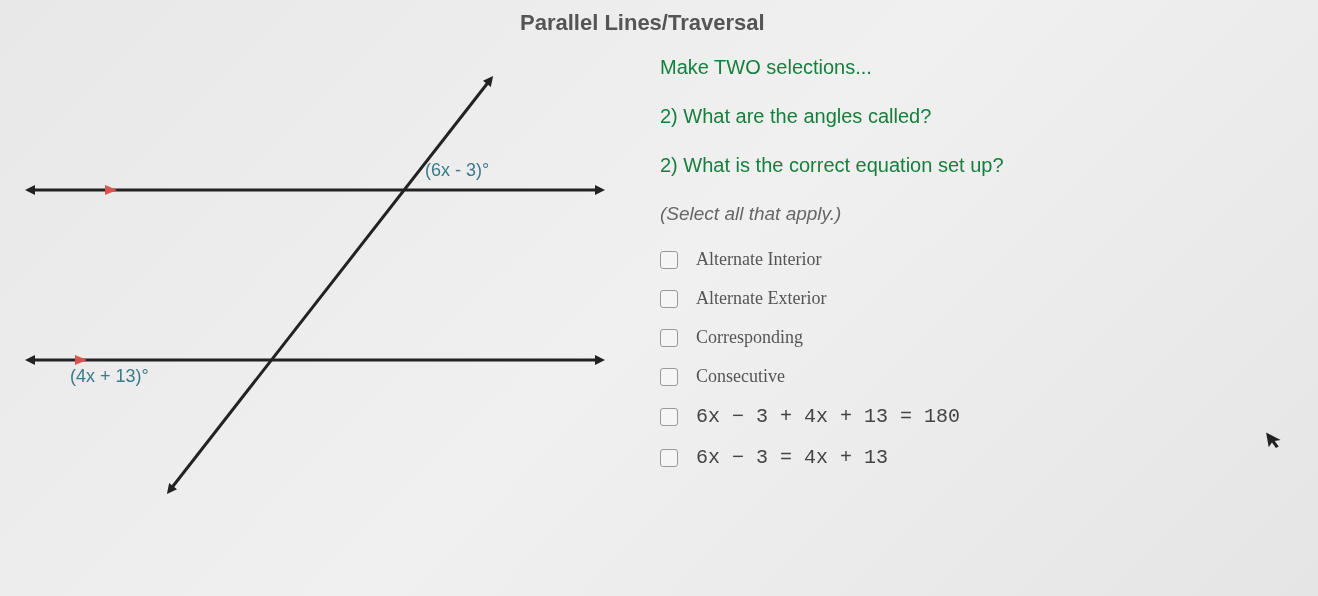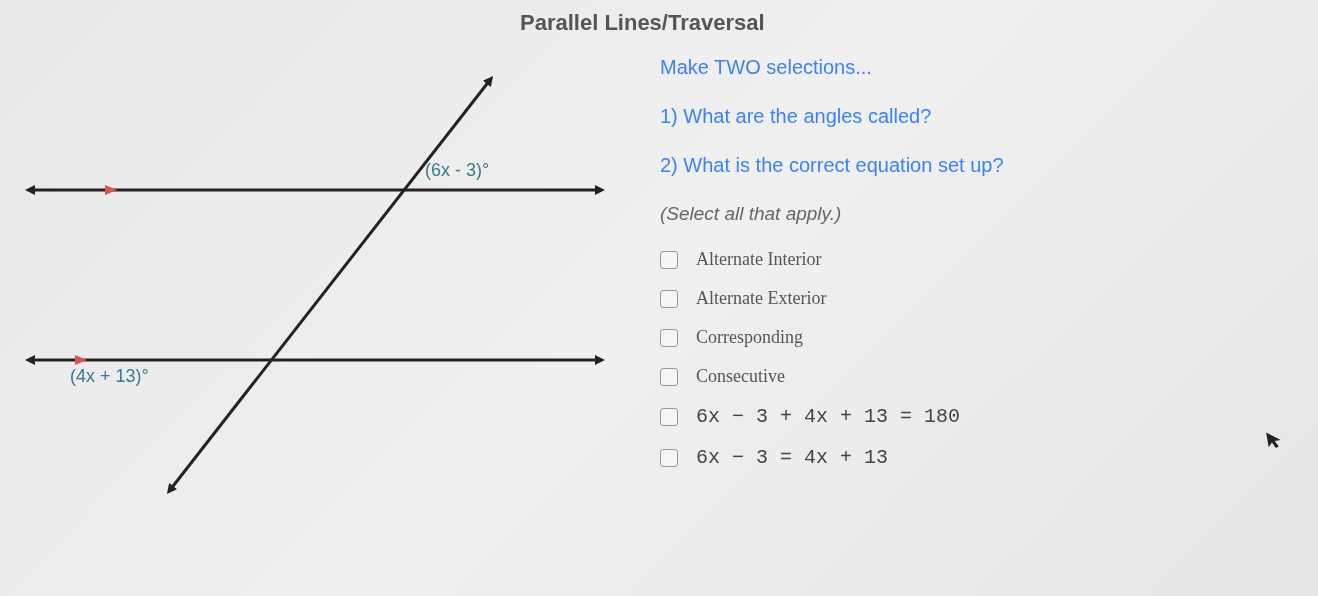--- a/index.html
+++ b/index.html
@@ -28,21 +28,21 @@
       height: 460px;
     }
     .instructions {
       position: absolute;
       top: 56px;
       left: 660px;
       width: 600px;
     }
     .instr-line {
       font-size: 20px;
-      color: #3b82f6;
+      color: #15803d;
       margin-bottom: 26px;
       font-weight: 400;
     }
     .hint {
       font-size: 19px;
       color: #666;
       font-style: italic;
       margin-bottom: 24px;
     }
     .option {
@@ -112,21 +112,21 @@
 
     <path d="M95,125 L107,130 L95,135 Z" fill="#d9534f"></path>
     <path d="M65,295 L77,300 L65,305 Z" fill="#d9534f"></path>
   </svg>
   <div class="angle-label" style="top:100px; left:415px;">(6x - 3)°</div>
   <div class="angle-label" style="top:306px; left:60px;">(4x + 13)°</div>
 </div>
 
 <div class="instructions">
   <div class="instr-line">Make TWO selections...</div>
-  <div class="instr-line">1) What are the angles called?</div>
+  <div class="instr-line">2) What are the angles called?</div>
   <div class="instr-line">2) What is the correct equation set up?</div>
   <div class="hint">(Select all that apply.)</div>
 
   <div class="option">
     <input type="checkbox" style="">
     <span class="option-label">Alternate Interior</span>
   </div>
   <div class="option">
     <input type="checkbox" style="">
     <span class="option-label">Alternate Exterior</span>

